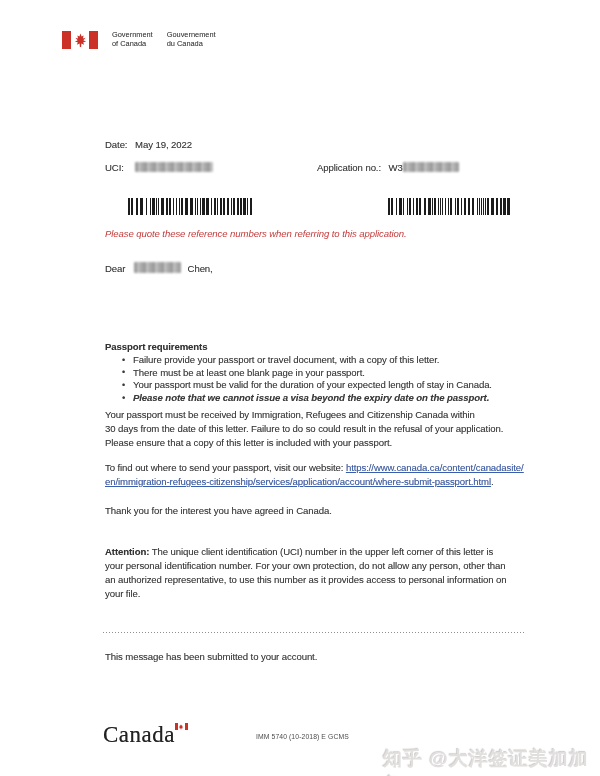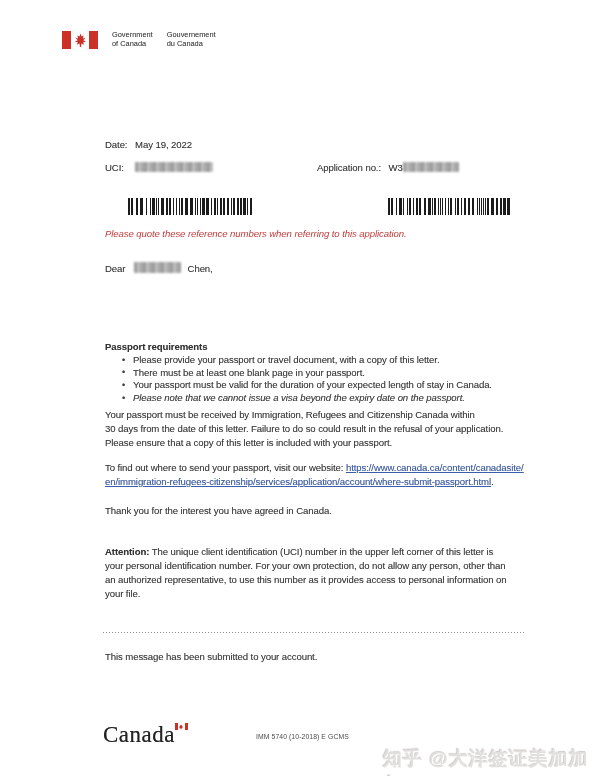--- a/index.html
+++ b/index.html
@@ -8,21 +8,21 @@
     position:relative; width:600px; height:776px; background:#ffffff;
     font-family:"Liberation Sans", sans-serif;
     font-size:9.6px; letter-spacing:-0.1px; color:#3a3a3a;
     overflow:hidden;
     text-shadow:0 0 0.3px rgba(70,70,70,0.45);
   }
   .abs { position:absolute; }
   .pre { white-space:pre-line; }
   .para { line-height:13.9px; width:460px; }
   .bold { font-weight:bold; color:#333; }
-  .italic { font-style:italic; }
+  .italic { font-style:italic;font-weight:bold; }
 
   
   .flag { display:flex; align-items:center; height:18px; }
   .flag .bar { width:9px; height:18px; background:var(--flag-red); }
   .flag .leafbox { width:18px; height:18px; display:flex; align-items:center; justify-content:center; }
   .gov-text { font-size:7.4px; line-height:8.8px; letter-spacing:0; color:#444; }
 
   
   .redaction {
     display:inline-block; height:10px; vertical-align:-1px; border-radius:1px;
@@ -250,21 +250,21 @@
 
   <div class="abs" style="left:105px; top:262px;">
     <span>Dear</span>
     <span class="redaction" style="width:47px; height:11px; margin:0 4px 0 6px;"></span>
     <span>Chen,</span>
   </div>
 
 
   <div class="abs bold" style="left:105px; top:341px;">Passport requirements</div>
   <ul class="abs bullets" style="left:122px; top:354px;">
-    <li>Please provide your passport or travel document, with a copy of this letter.</li>
+    <li>Failure provide your passport or travel document, with a copy of this letter.</li>
     <li>There must be at least one blank page in your passport.</li>
     <li>Your passport must be valid for the duration of your expected length of stay in Canada.</li>
     <li class="italic">Please note that we cannot issue a visa beyond the expiry date on the passport.</li>
   </ul>
 
   <div class="abs para pre" style="left:105px; top:408px;">Your passport must be received by Immigration, Refugees and Citizenship Canada within
 30 days from the date of this letter. Failure to do so could result in the refusal of your application.
 Please ensure that a copy of this letter is included with your passport.</div>
 
   <div class="abs para" style="left:105px; top:461px;">

